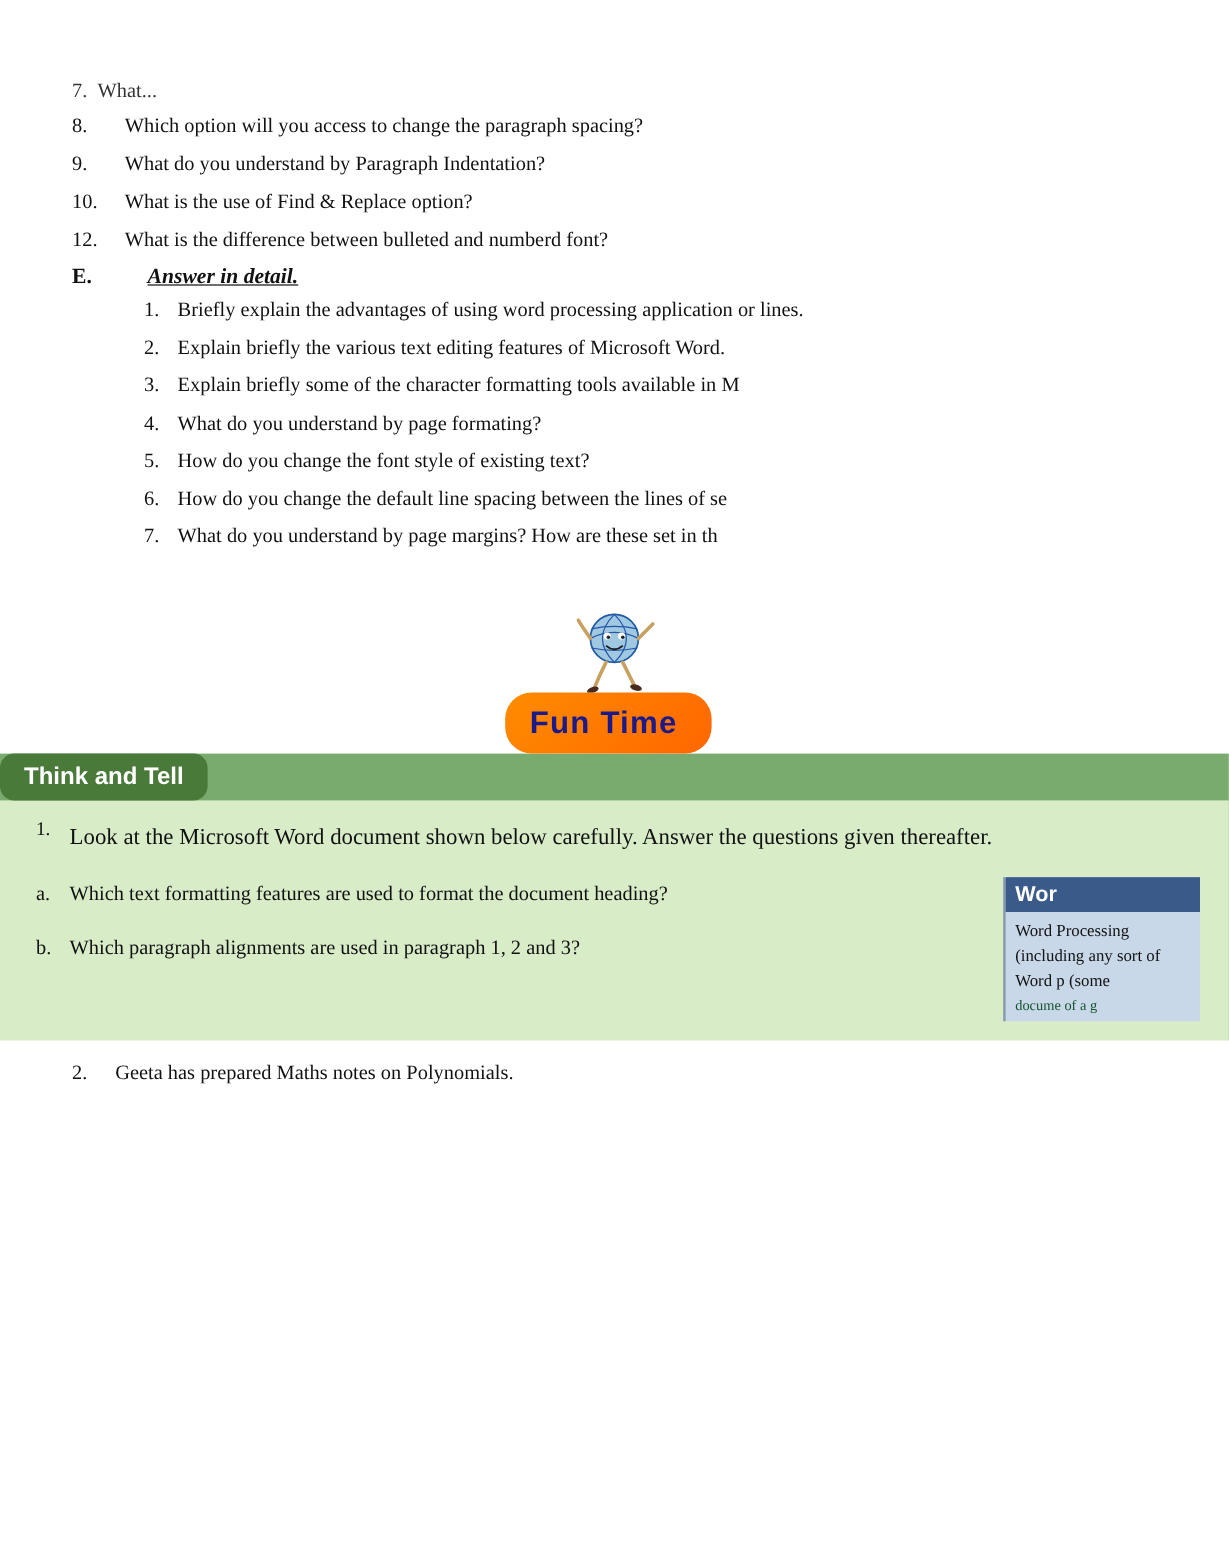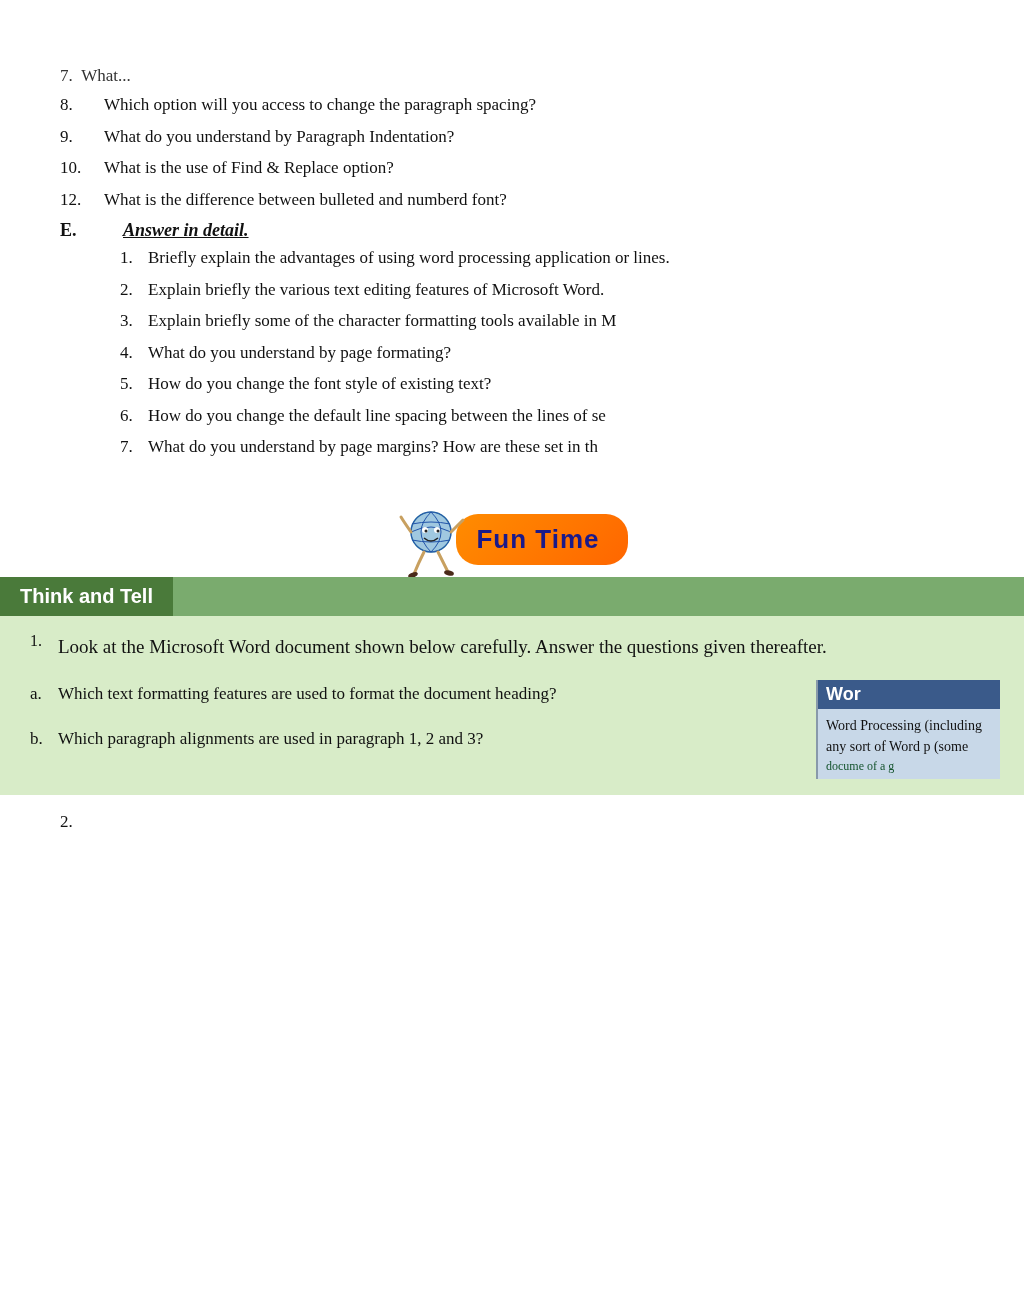--- a/index.html
+++ b/index.html
@@ -111,20 +111,21 @@
       align-items: center;
       margin: 18px 0 0 0;
       position: relative;
     }
 
     .fun-time-badge {
       display: flex;
       align-items: center;
       gap: 0;
       position: relative;
+      flex-direction: column;
     }
 
     .fun-time-character {
       width: 70px;
       height: 75px;
       position: relative;
       z-index: 2;
     }
 
     
@@ -150,20 +151,21 @@
     .think-tell-section {
       background: #7aab6e;
       padding: 0;
       margin-top: 0;
     }
 
     .think-tell-header {
       background: #4a7a3a;
       padding: 8px 20px;
       display: inline-block;
+      border-radius: 12px;
     }
 
     .think-tell-label {
       color: #fff;
       font-size: 20px;
       font-weight: bold;
       font-family: Arial, sans-serif;
     }
 
     .think-tell-content {
@@ -215,21 +217,21 @@
 
     .sq-text {
       flex: 1;
       font-size: 17px;
       line-height: 1.6;
       text-align: justify;
     }
 
     
     .side-panel {
-      width: 184px;
+      width: 164px;
       background: #c8d8e8;
       border-left: 2px solid #8899aa;
       padding: 4px 8px;
       font-size: 14px;
       line-height: 1.4;
       color: #111;
       position: relative;
     }
 
     .side-panel-header {
@@ -420,16 +422,17 @@
           <div class="side-panel-text">Word Processing (including any sort of Word p (some</div>
           <div class="side-panel-text-bottom">docume of a g</div>
         </div>
       </div>
     </div>
   </div>
 
   <div class="bottom-section">
     <div class="bottom-q">
       <span class="bq-num">2.</span>
+      <span class="bq-text">Geeta has prepared Maths notes on Polynomials.</span>
     </div>
   </div>
 
 </div>
 
 </body></html>

